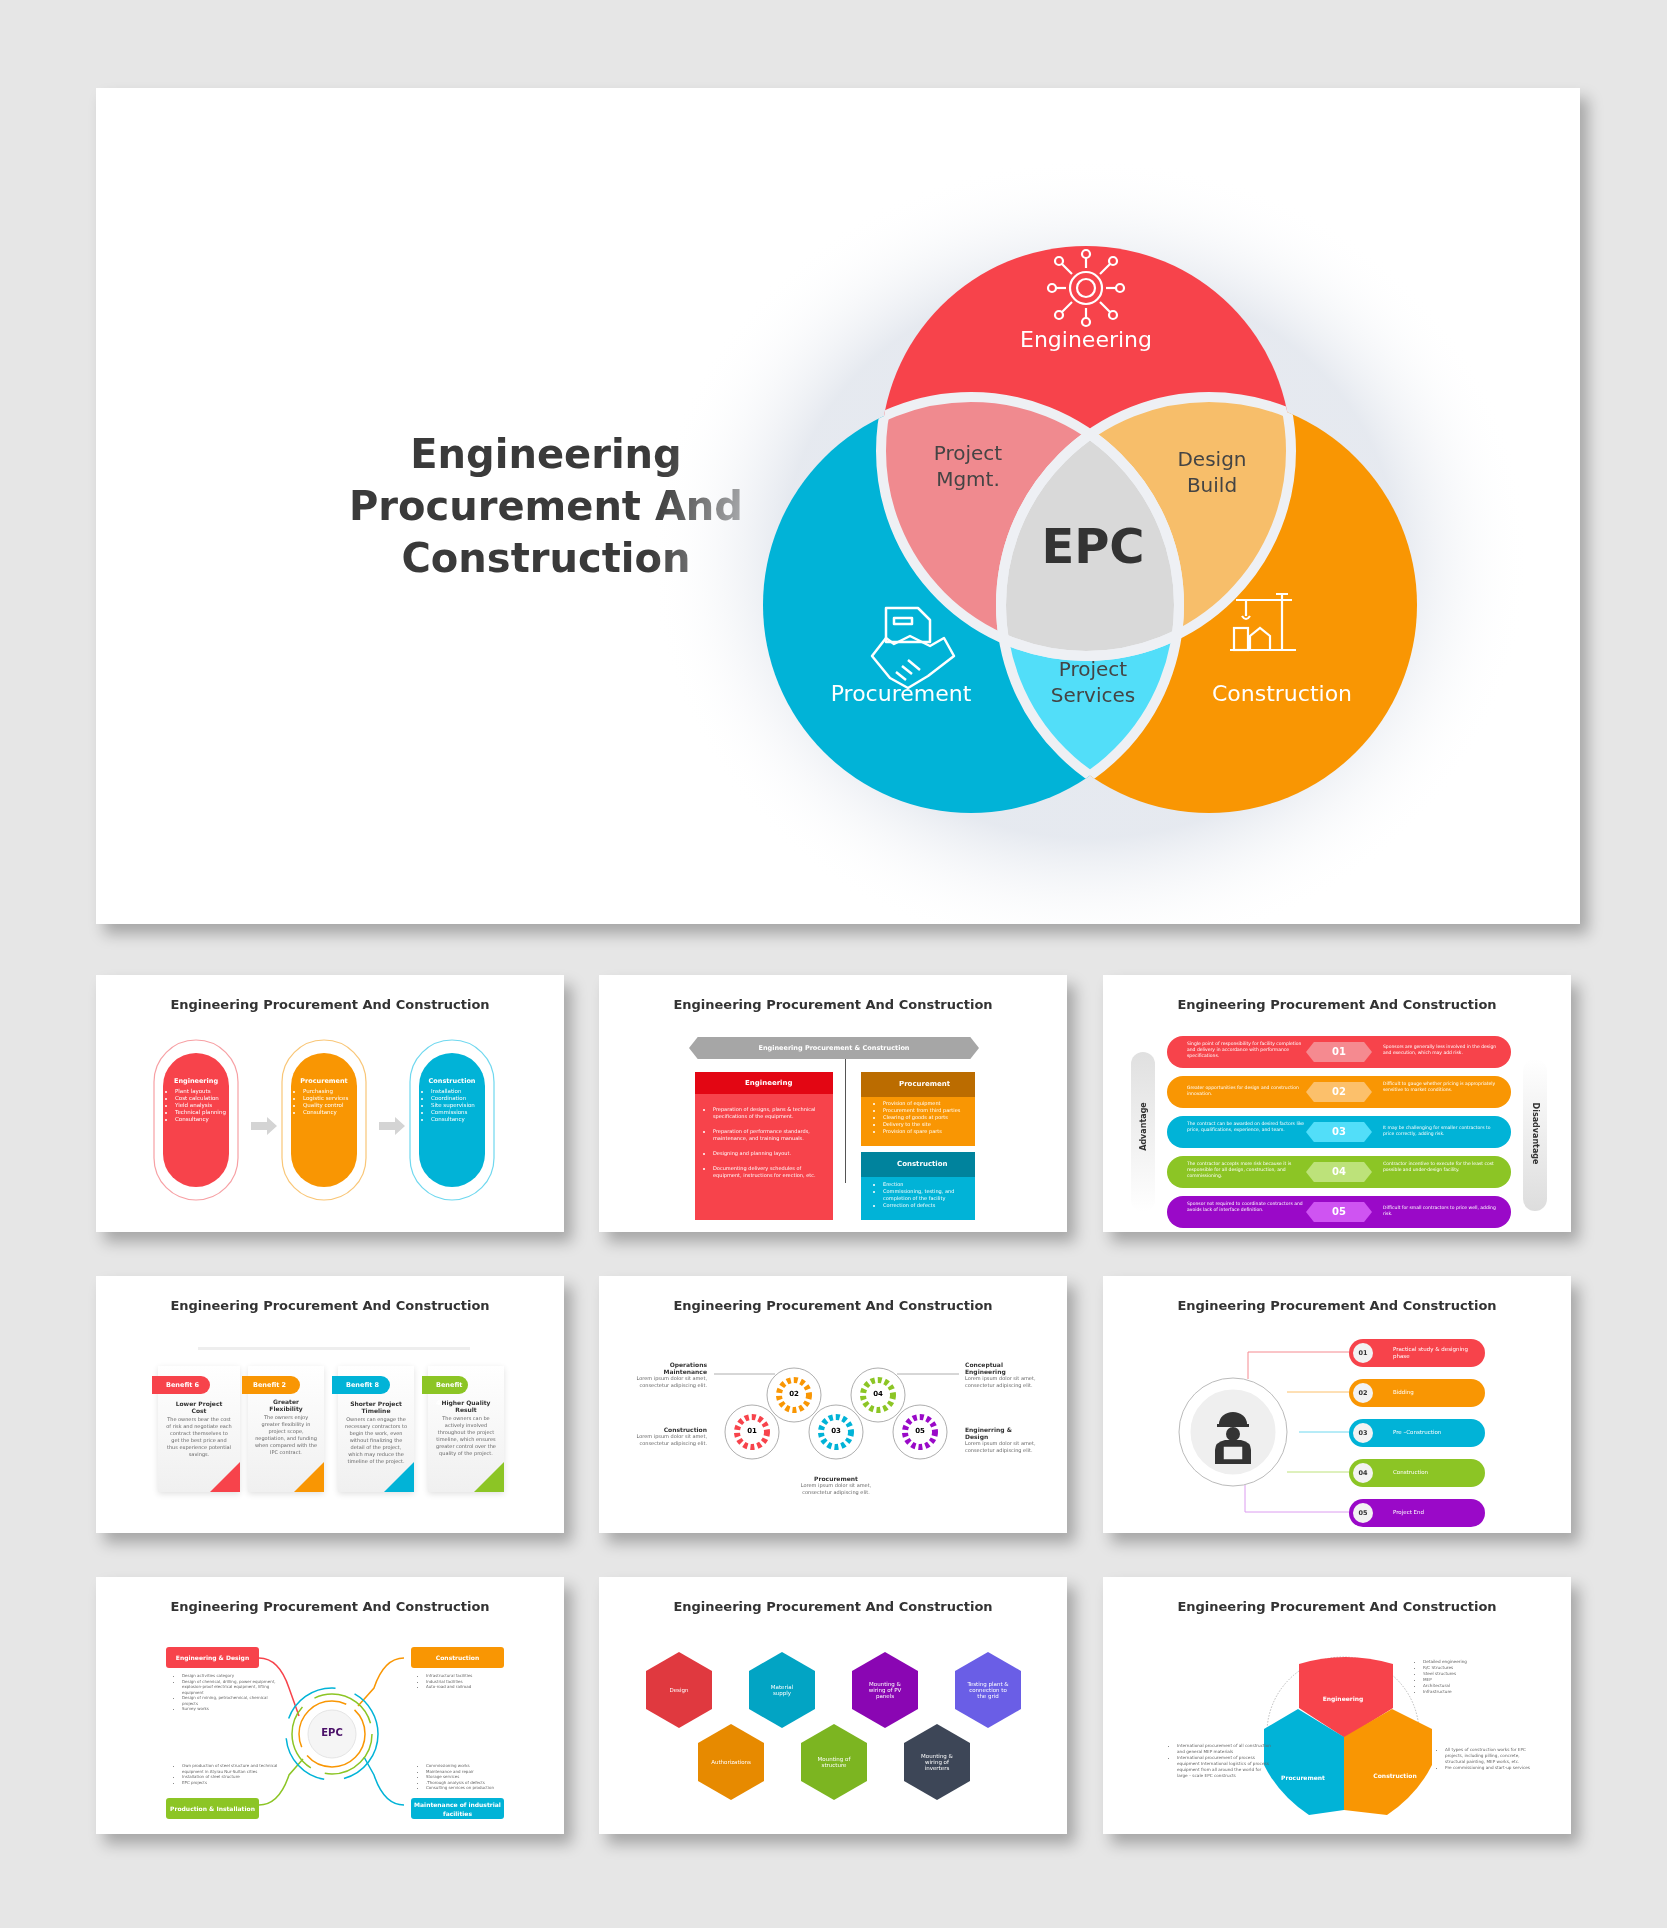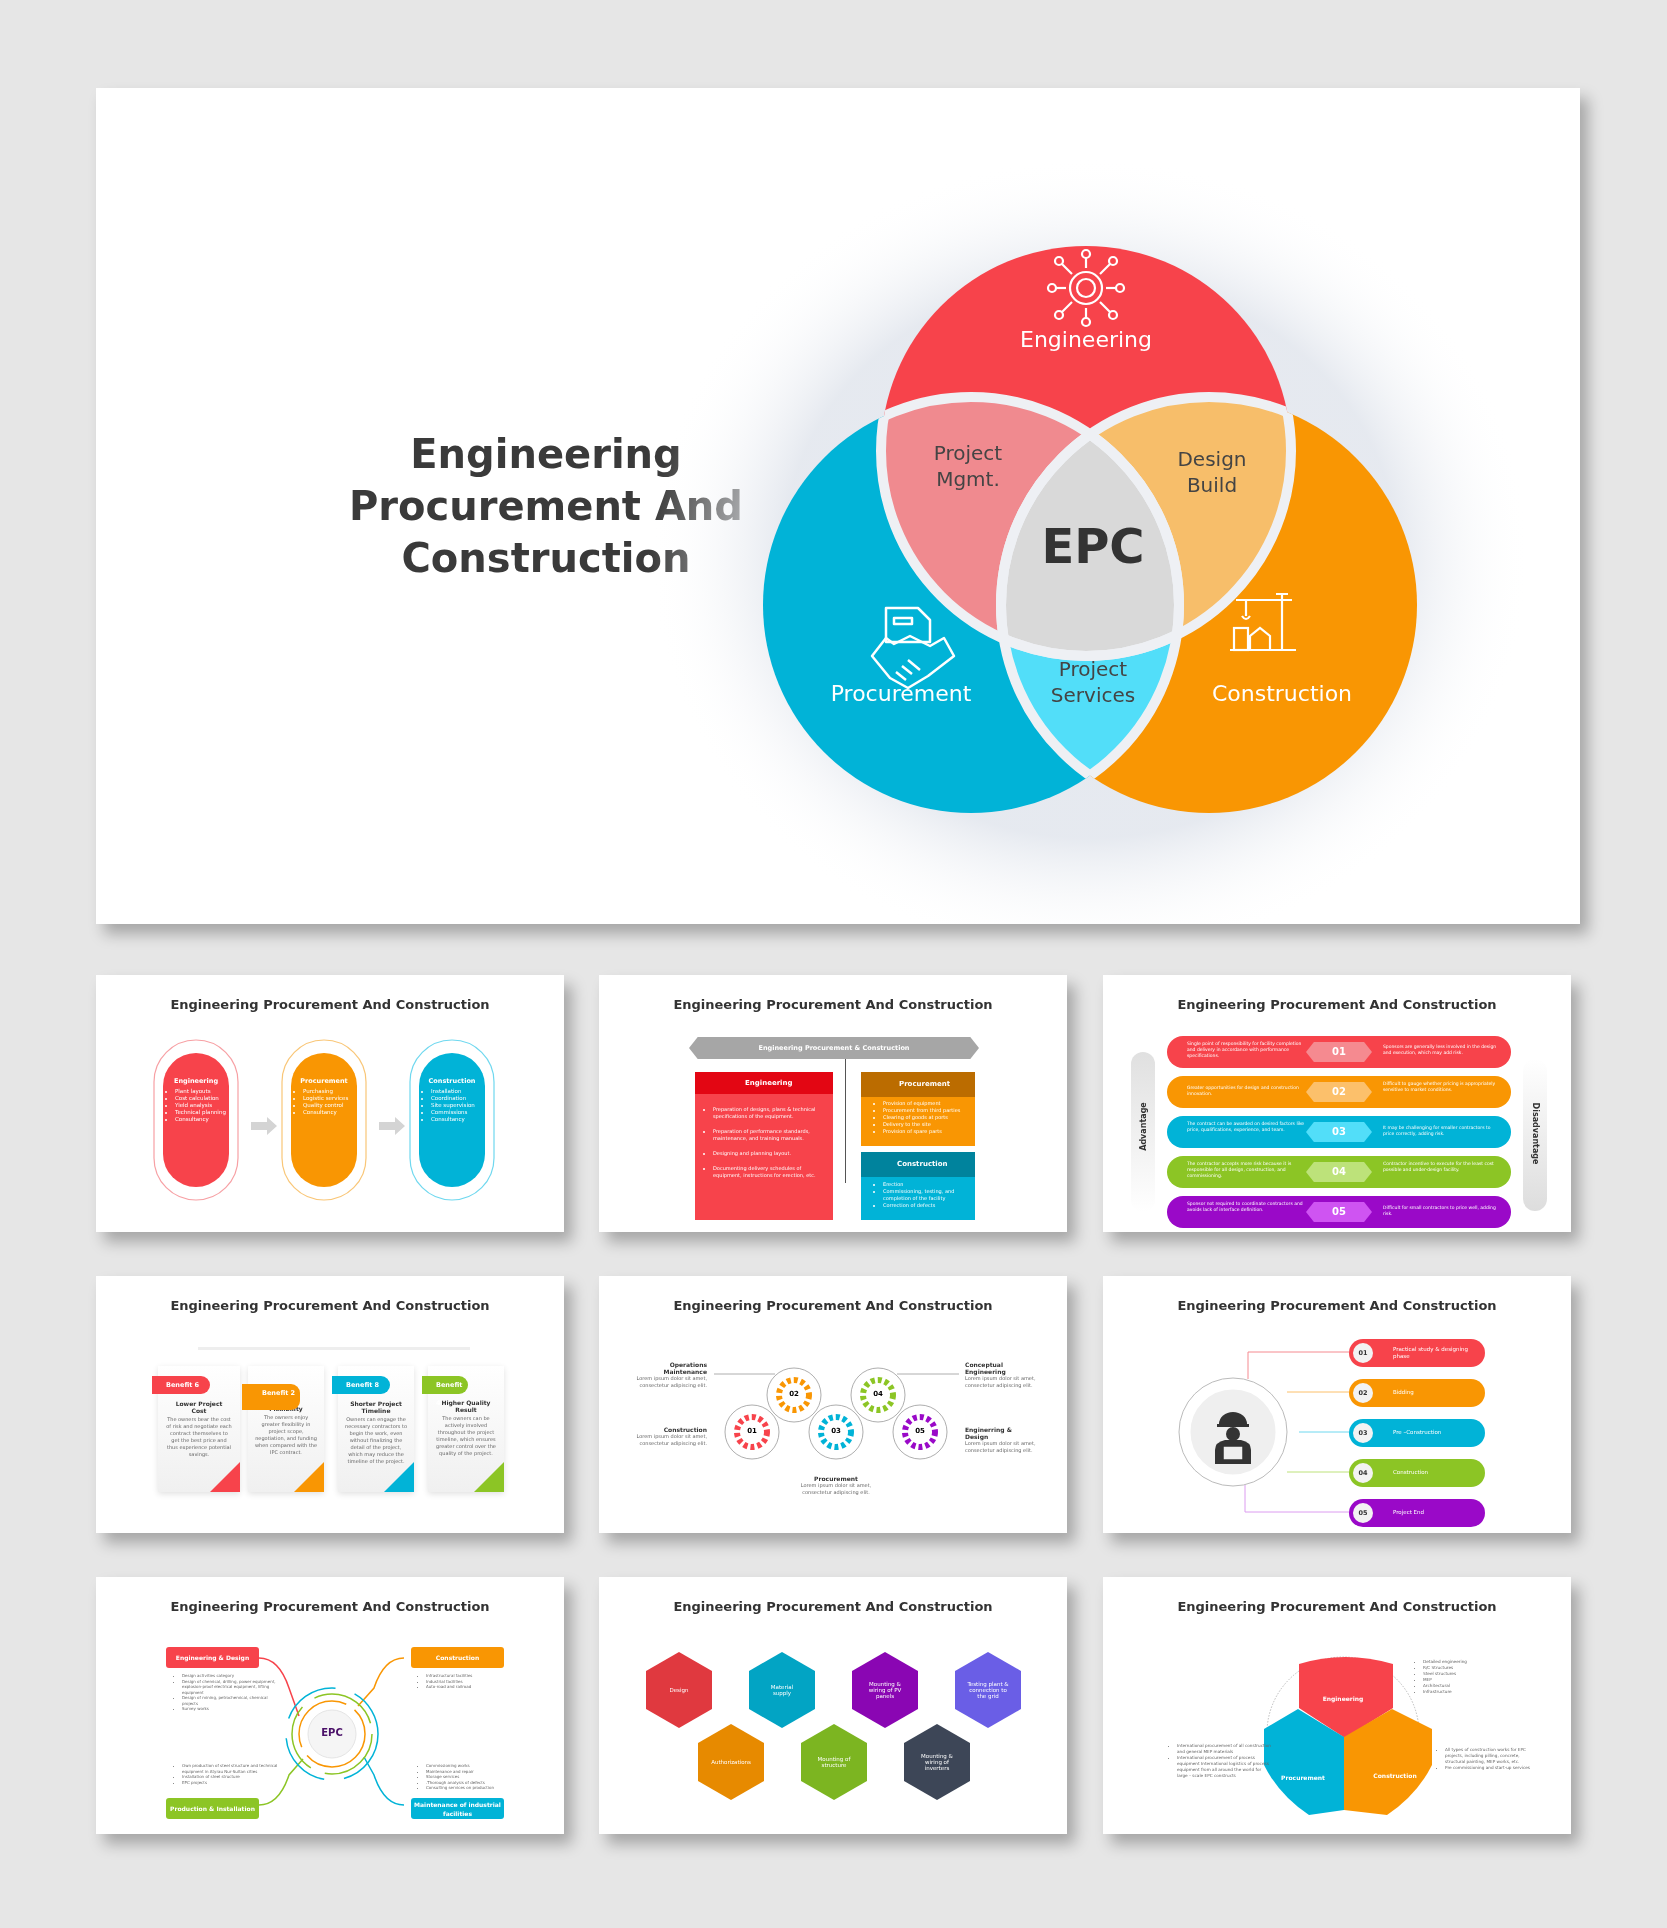--- a/index.html
+++ b/index.html
@@ -247,21 +247,21 @@
 <div class="slide thumb" style="left:96px;top:1276px;">
   <div class="t-title">Engineering Procurement And Construction</div>
   <div class="abs" style="left:102px;top:71px;width:272px;height:3px;background:#eee"></div>
   <div class="abs" style="left:62px;top:90px;width:82px;height:126px;background:linear-gradient(#fff,#f0f0f0);box-shadow:0 2px 6px rgba(0,0,0,.12)">
     <div style="position:absolute;left:-6px;top:10px;width:58px;height:18px;border-radius:0 9px 9px 0;background:#f7434b;color:#fff;font-size:6.5px;font-weight:bold;line-height:18px;padding-left:14px;box-sizing:border-box">Benefit 6</div>
     <div style="margin-top:34px;text-align:center;font-size:6px;font-weight:bold;color:#333;padding:0 10px">Lower Project Cost</div>
     <div style="text-align:center;font-size:5px;color:#666;line-height:7px;padding:2px 8px">The owners bear the cost of risk and negotiate each contract themselves to get the best price and thus experience potential savings.</div>
     <div style="position:absolute;right:0;bottom:0;width:0;height:0;border-left:30px solid transparent;border-bottom:30px solid #f7434b"></div>
   </div>
   <div class="abs" style="left:152px;top:90px;width:76px;height:126px;background:linear-gradient(#fff,#f0f0f0);box-shadow:0 2px 6px rgba(0,0,0,.12)">
-    <div style="position:absolute;left:-6px;top:18px;width:58px;height:26px;border-radius:0 9px 9px 0;background:#f99603;color:#fff;font-size:6.5px;font-weight:bold;line-height:18px;padding-left:20px;box-sizing:border-box">Benefit 2</div>
+    <div style="position:absolute;left:-6px;top:10px;width:58px;height:18px;border-radius:0 9px 9px 0;background:#f99603;color:#fff;font-size:6.5px;font-weight:bold;line-height:18px;padding-left:11px;box-sizing:border-box">Benefit 2</div>
     <div style="margin-top:32px;text-align:center;font-size:6px;font-weight:bold;color:#333;padding:0 10px">Greater Flexibility</div>
     <div style="text-align:center;font-size:5px;color:#666;line-height:7px;padding:2px 6px">The owners enjoy greater flexibility in project scope, negotiation, and funding when compared with the IPC contract.</div>
     <div style="position:absolute;right:0;bottom:0;width:0;height:0;border-left:30px solid transparent;border-bottom:30px solid #f99603"></div>
   </div>
   <div class="abs" style="left:242px;top:90px;width:76px;height:126px;background:linear-gradient(#fff,#f0f0f0);box-shadow:0 2px 6px rgba(0,0,0,.12)">
     <div style="position:absolute;left:-6px;top:10px;width:58px;height:18px;border-radius:0 9px 9px 0;background:#01b3d7;color:#fff;font-size:6.5px;font-weight:bold;line-height:18px;padding-left:14px;box-sizing:border-box">Benefit 8</div>
     <div style="margin-top:34px;text-align:center;font-size:6px;font-weight:bold;color:#333;padding:0 8px">Shorter Project Timeline</div>
     <div style="text-align:center;font-size:5px;color:#666;line-height:7px;padding:2px 6px">Owners can engage the necessary contractors to begin the work, even without finalizing the detail of the project, which may reduce the timeline of the project.</div>
     <div style="position:absolute;right:0;bottom:0;width:0;height:0;border-left:30px solid transparent;border-bottom:30px solid #01b3d7"></div>
   </div>

